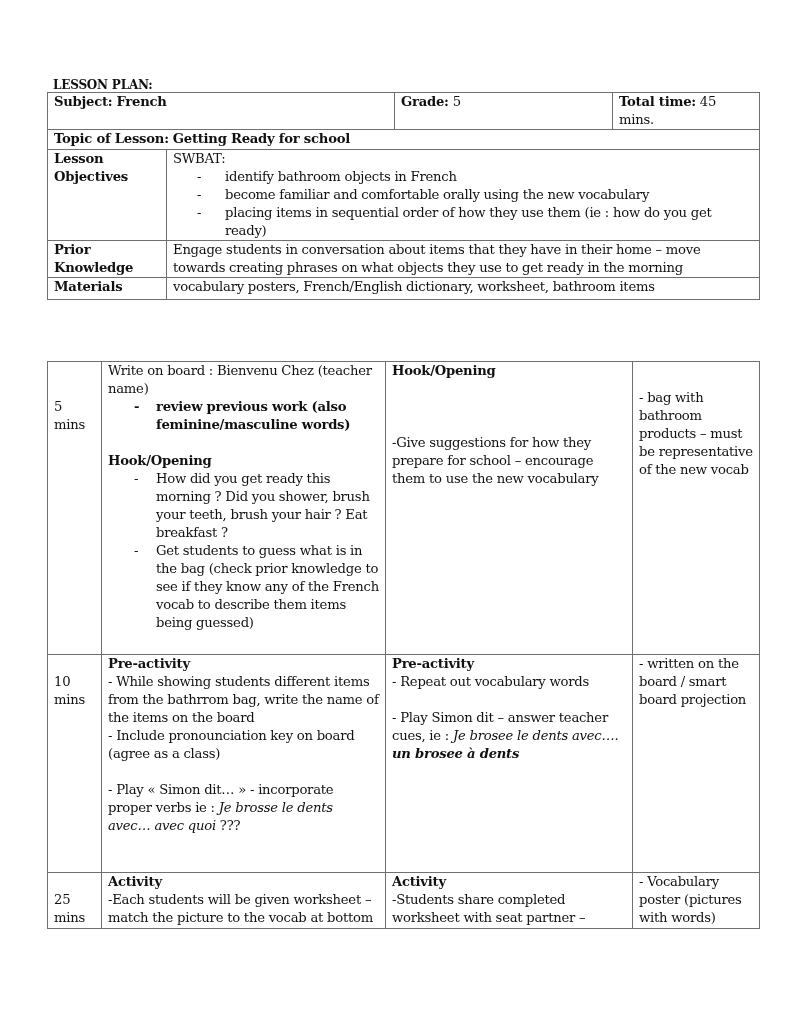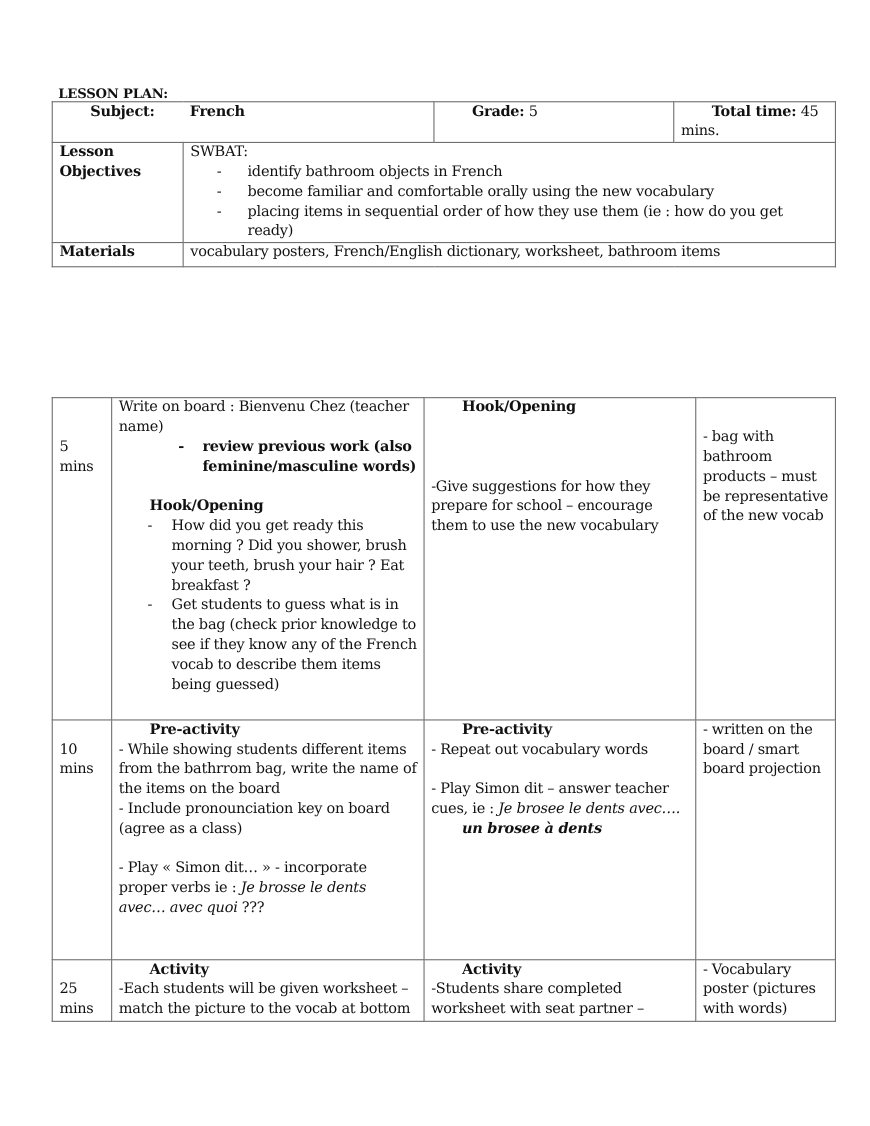--- a/index.html
+++ b/index.html
@@ -12,21 +12,21 @@
     }
     .page-title {
       position: absolute; left: 53px; top: 76px;
       font-weight: bold; font-size: 12px; letter-spacing: -0.2px;
     }
     table { border-collapse: collapse; position: absolute; left: 47px; table-layout: fixed; }
     td, th {
       border: 1px solid #6f6f6f; vertical-align: top; padding: 0 6px 0 6px;
       text-align: left; font-weight: normal; letter-spacing: -0.25px;
     }
-    b, .b { font-weight: bold; margin-left: 28px; }
+    b, .b { font-weight: bold; }
     i { font-style: italic; }
     .upper { top: 92px; width: 712px; }
     .lower { top: 361px; width: 712px; }
     .dash-list { list-style: none; margin: 0; padding: 0; }
     .dash-list li { position: relative; padding-left: 52px; }
     .dash-list li .dash { position: absolute; left: 24px; top: 0; }
     .tdash-list li { padding-left: 48px; }
     .tdash-list li .dash { left: 26px; }
     .gap { height: 18px; }
     .gap2 { height: 36px; }
@@ -51,30 +51,40 @@
     </td>
     <td>
       <span class="b">Grade:</span>
       <span>5</span>
     </td>
     <td>
       <span class="b">Total time:</span>
       <span>45 mins.</span>
     </td>
   </tr>
+  <tr style="height:20px">
+    <td colspan="4">
+      <span class="b">Topic of Lesson:</span>
+      <span class="b">Getting Ready for school</span>
+    </td>
+  </tr>
   <tr>
     <td class="b">Lesson Objectives</td>
     <td colspan="3">
       <div>SWBAT:</div>
       <ul class="dash-list">
         <li><span class="dash">-</span><span>identify bathroom objects in French</span></li>
         <li><span class="dash">-</span><span>become familiar and comfortable orally using the new vocabulary</span></li>
         <li><span class="dash">-</span><span>placing items in sequential order of how they use them (ie : how do you get ready)</span></li>
       </ul>
     </td>
+  </tr>
+  <tr>
+    <td class="b">Prior Knowledge</td>
+    <td colspan="3">Engage students in conversation about items that they have in their home – move towards creating phrases on what objects they use to get ready in the morning</td>
   </tr>
   <tr style="height:22px">
     <td class="b">Materials</td>
     <td colspan="3">vocabulary posters, French/English dictionary, worksheet, bathroom items</td>
   </tr>
 </tbody>
   </table>
 
 <table class="lower">
   <colgroup>

